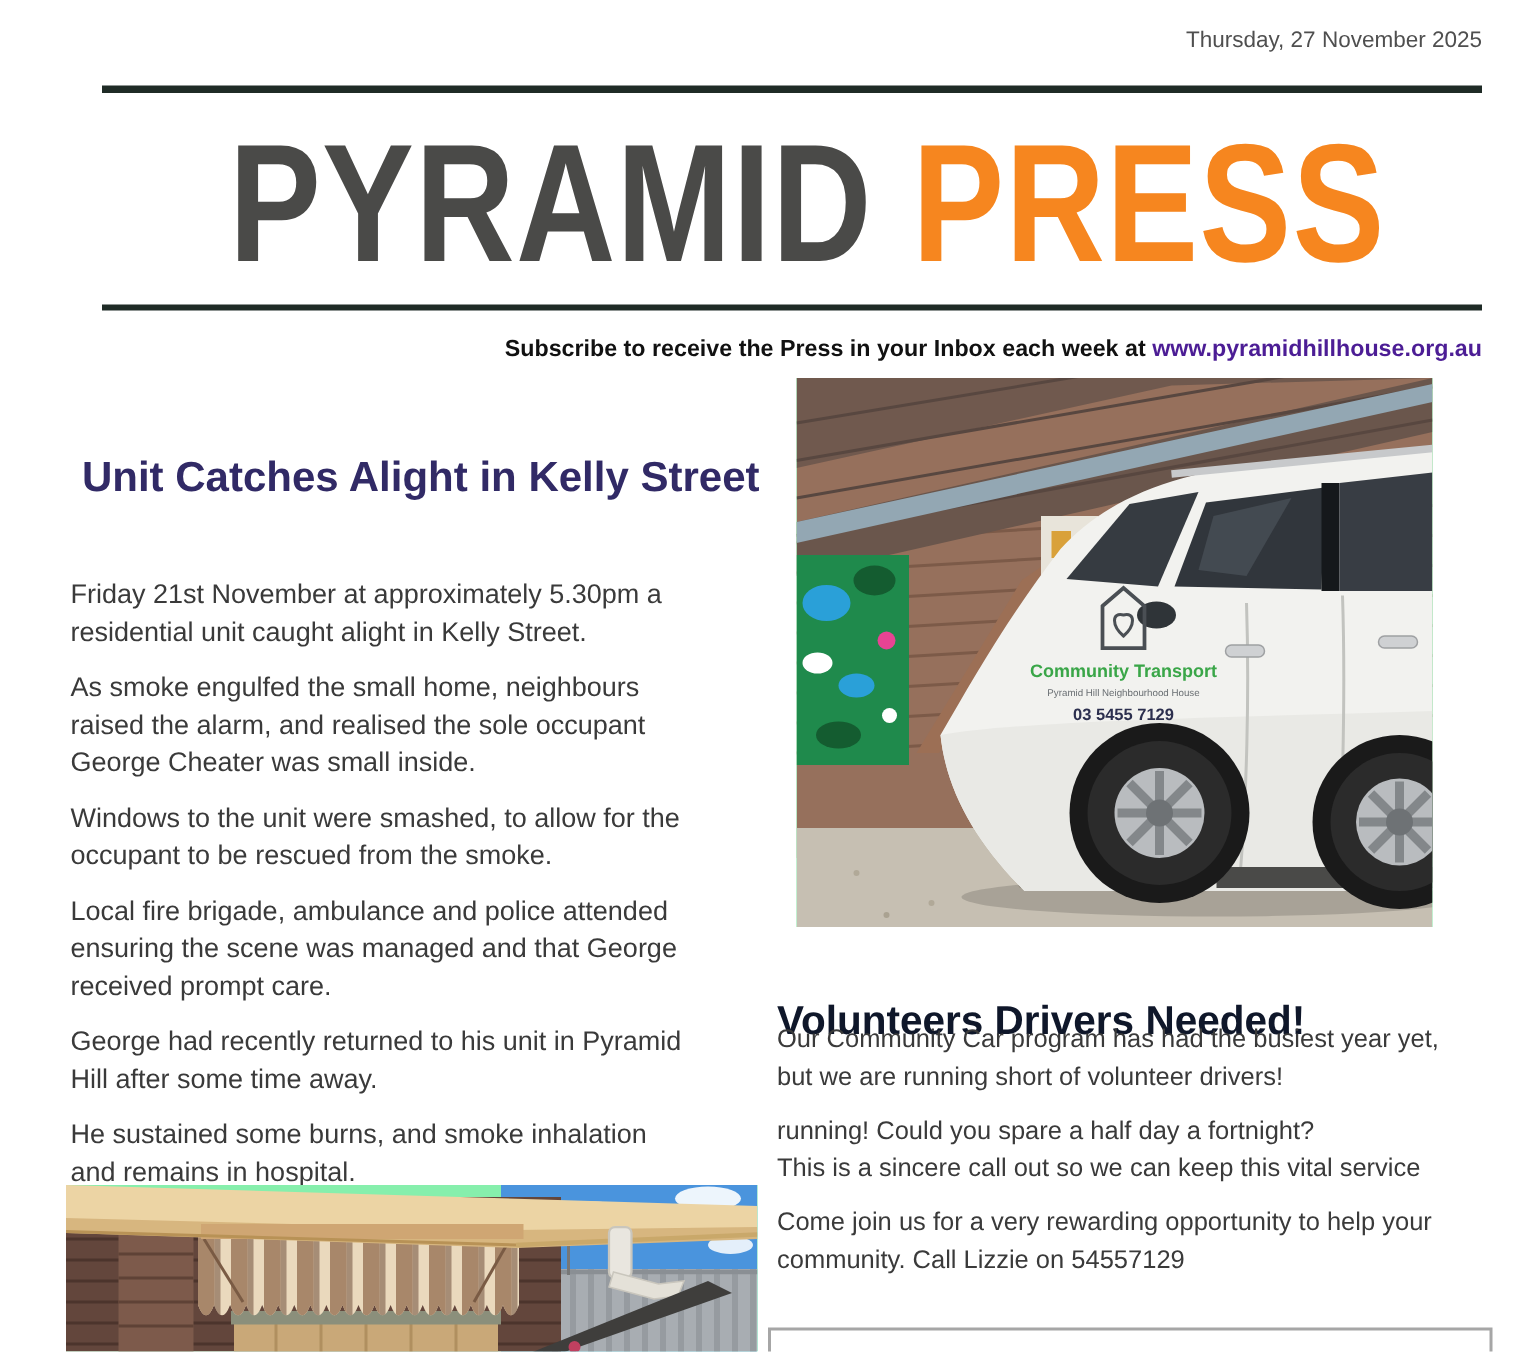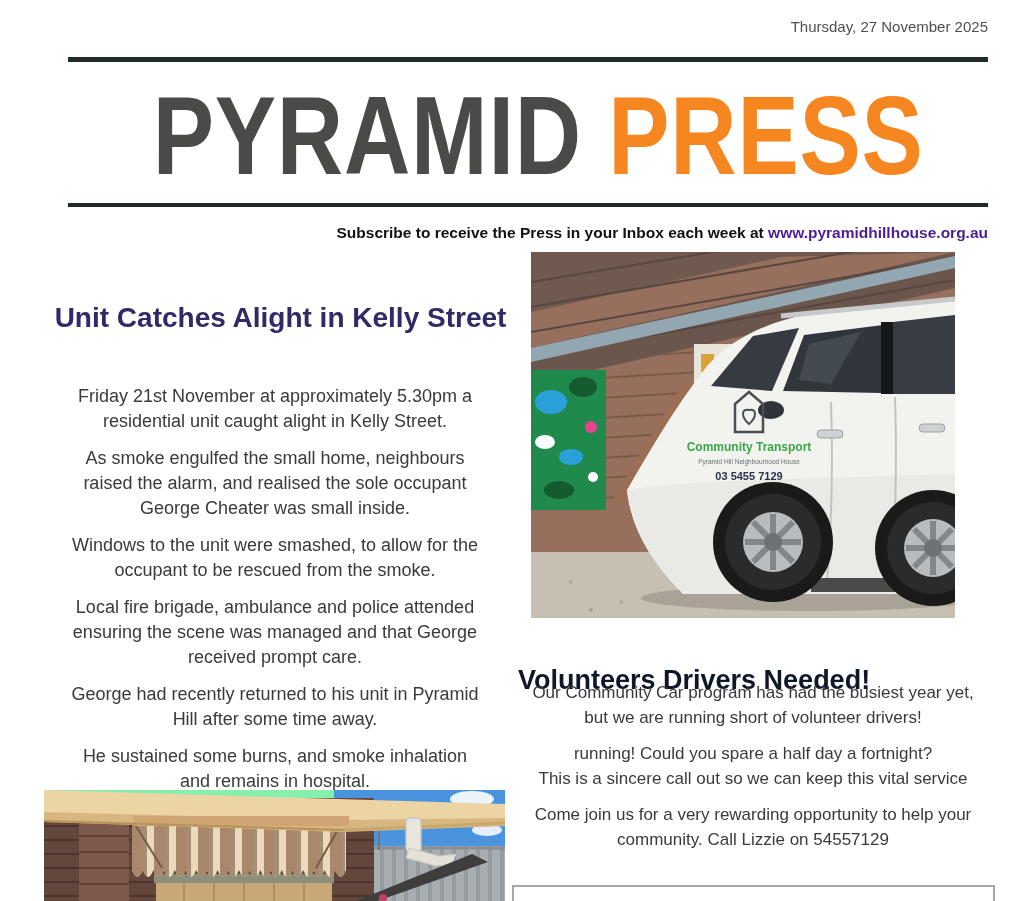--- a/index.html
+++ b/index.html
@@ -18,21 +18,21 @@
     font-size:112px;font-weight:600;letter-spacing:1px;line-height:120px;}
   .mh-primary{color:#4a4a48;}
   .mh-accent{color:#F6861F;}
   .subscribe{top:224px;right:36px;font-size:15.5px;font-weight:bold;color:#111;}
   .subscribe .url{color:#4c1d95;}
   
   .fire-title{top:276px;left:47px;width:452px;font-size:28px;line-height:38px;font-weight:bold;
     color:#312a66;padding-left:15px;text-indent:-15px;text-align:center;}
   .fire-body{top:384px;left:47px;width:456px;font-size:18px;line-height:25px;color:#3a3a3a;}
   .fire-body p{margin:0 0 12px 0;}
-  .ln{display:block;text-align:center;}
+  .ln{display:block;}
   
   .vol-title{top:643px;left:518px;width:470px;font-size:27px;font-weight:bold;color:#0f172a;}
   .vol-body{top:680px;left:518px;width:470px;font-size:17px;line-height:25px;color:#3a3a3a;}
   .vol-body p{margin:0 0 11px 0;}
   
   .photo{overflow:hidden;background:#86efac;}
   .photo-car{top:252px;left:531px;width:424px;height:366px;}
   .photo-awning{top:790px;left:44px;width:461px;height:111px;}
   .photo svg{display:block;}
   

